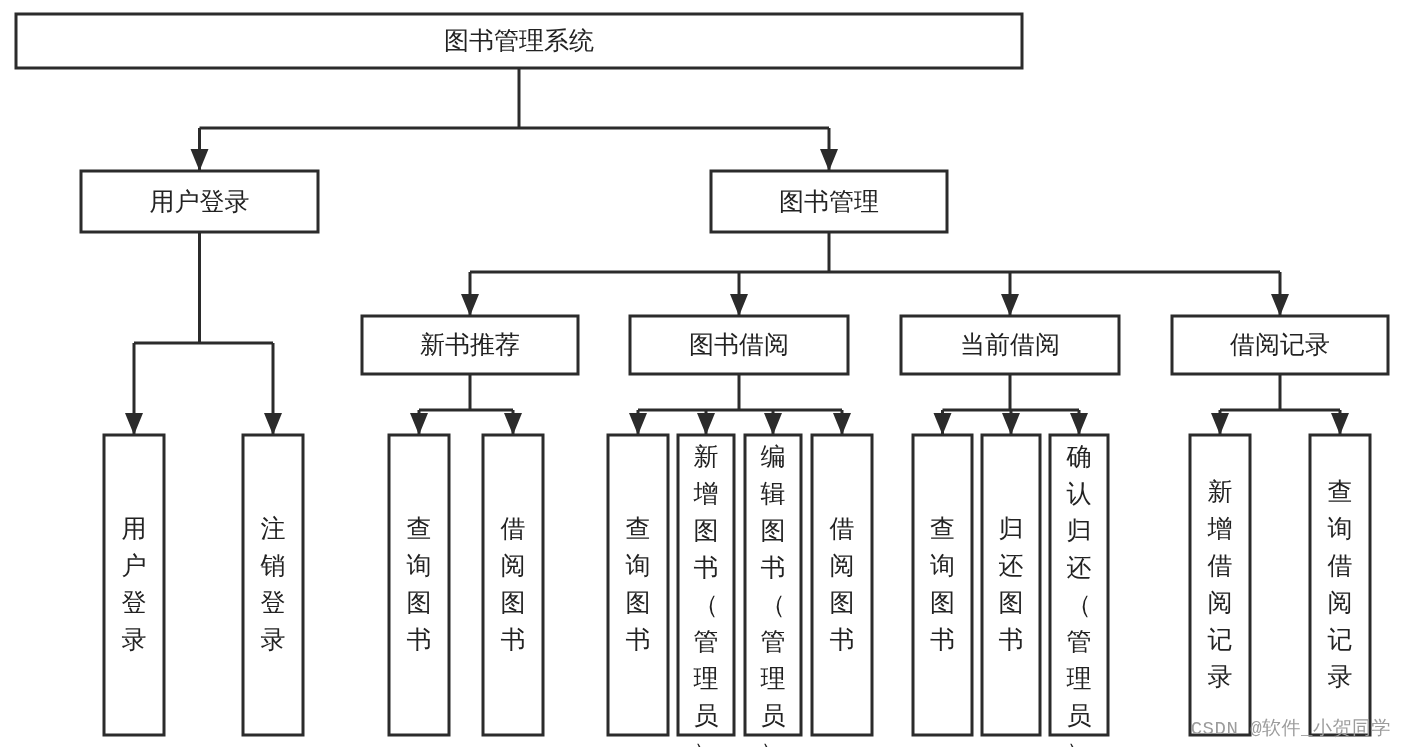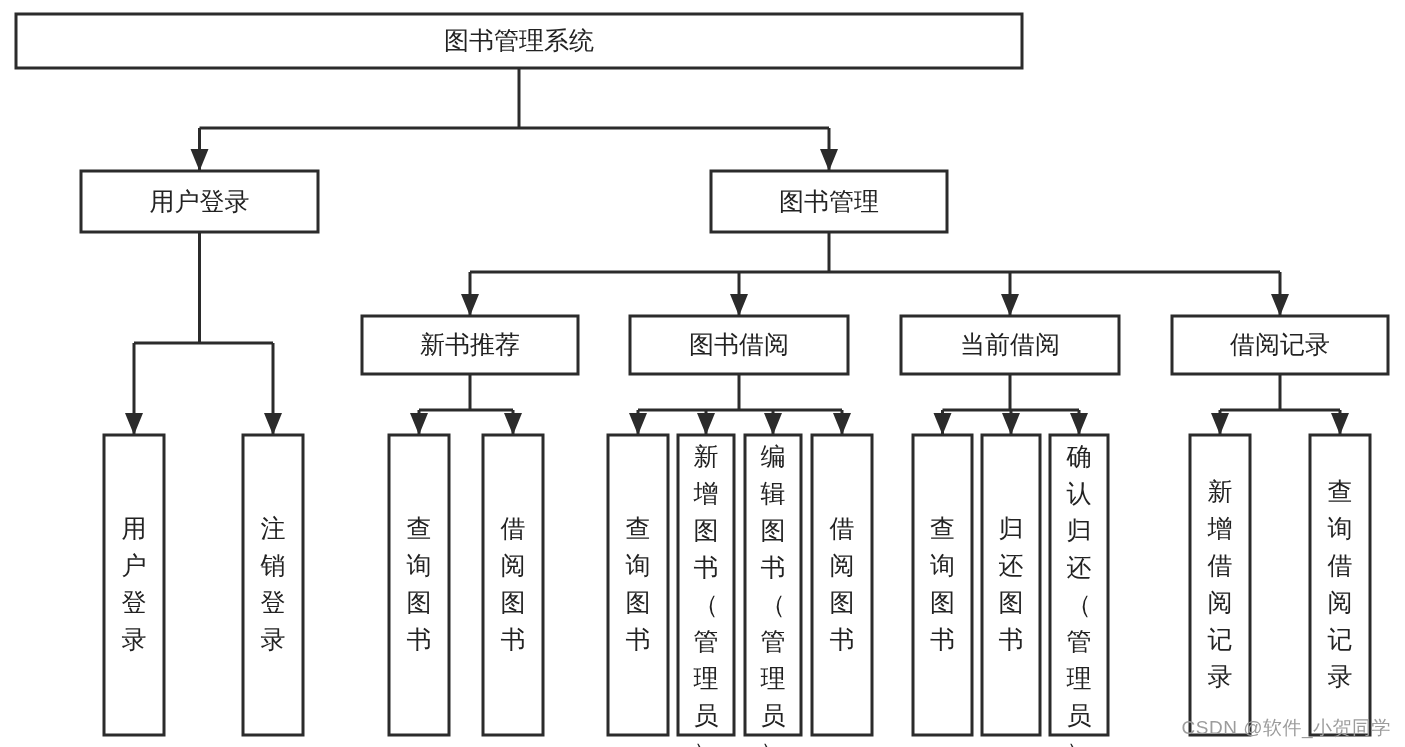--- a/index.html
+++ b/index.html
@@ -54,21 +54,21 @@
   .node-label-vertical {
     fill: #222222;
     font-family: "DejaVu Sans", "Liberation Sans", sans-serif;
     font-size: 25px;
     text-anchor: middle;
   }
   .watermark-text {
     position: absolute;
     right: 14px;
     bottom: 6px;
-    font-family: Liberation Sans, sans-serif;
+    font-family: Liberation Mono, monospace;
     font-size: 19px;
     color: #9c9c9c;
     white-space: nowrap;
     letter-spacing: 0.5px;
   }
 </style>
 </head>
 <body>
 
 <div id="diagram-root">

